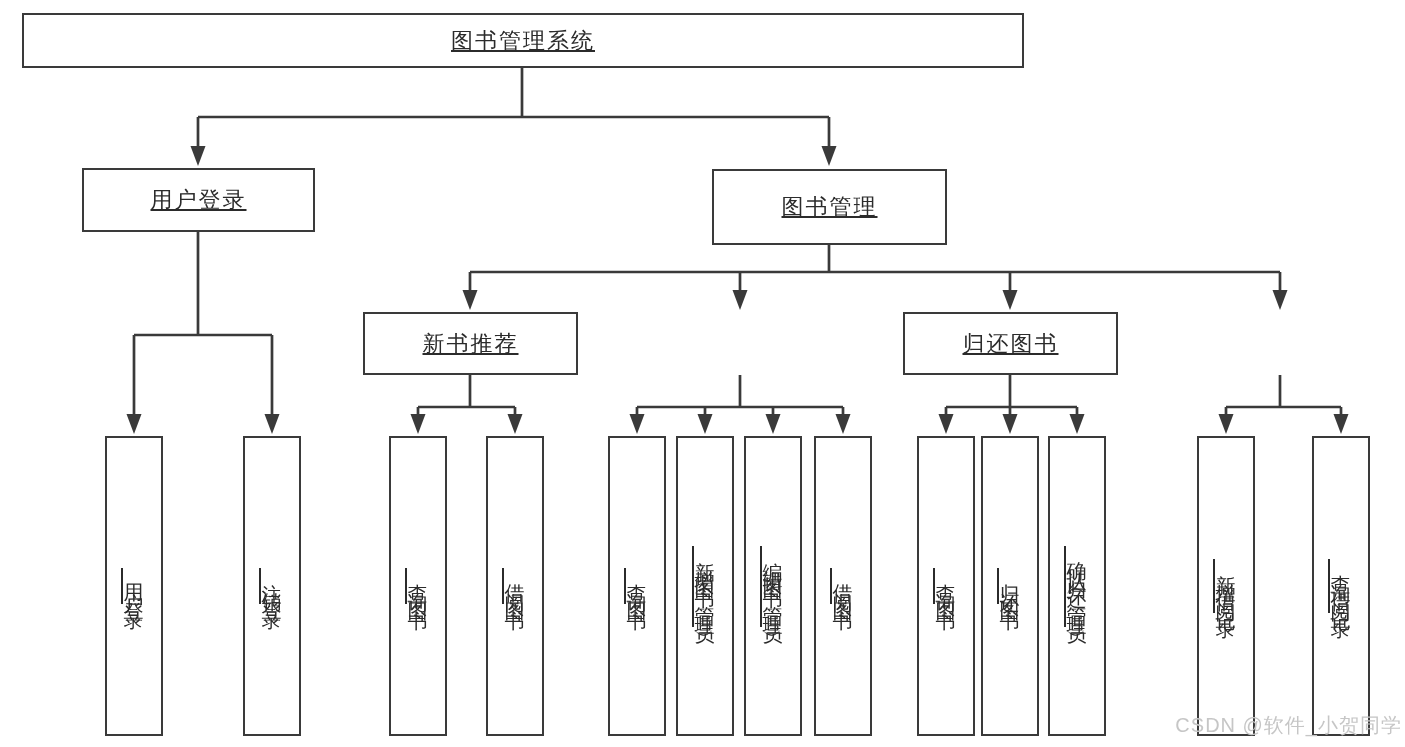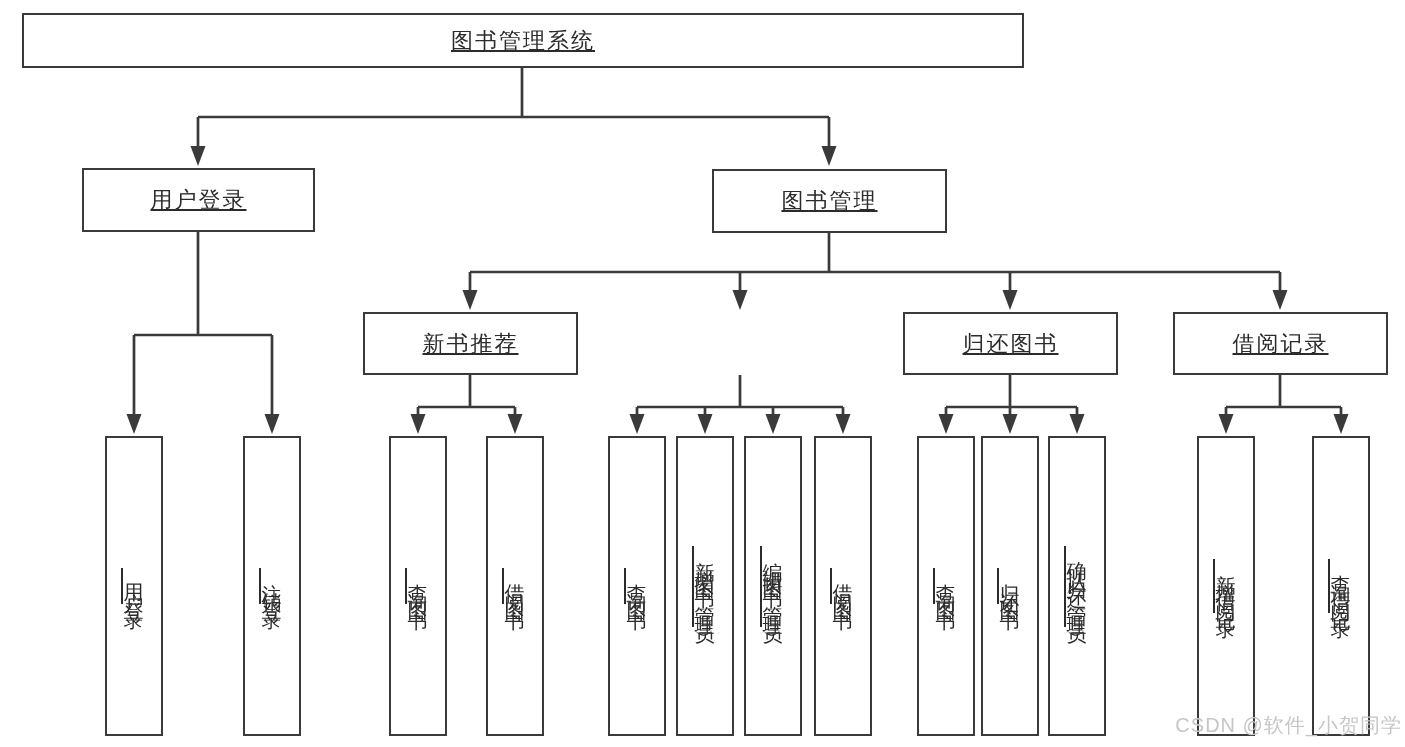--- a/index.html
+++ b/index.html
@@ -108,32 +108,29 @@
     </g>
   </svg>
 
   <div class="box" style="left:22px;top:13px;width:1002px;height:55px;">
     <span class="hlabel">图书管理系统</span>
   </div>
 
   <div class="box" style="left:82px;top:168px;width:233px;height:64px;">
     <span class="hlabel">用户登录</span>
   </div>
-  <div class="box" style="left:712px;top:169px;width:235px;height:64px;">
+  <div class="box" style="left:712px;top:169px;width:235px;height:76px;">
     <span class="hlabel">图书管理</span>
   </div>
 
   <div class="box" style="left:363px;top:312px;width:215px;height:63px;">
     <span class="hlabel">新书推荐</span>
   </div>
   <div class="box" style="left:903px;top:312px;width:215px;height:63px;">
     <span class="hlabel">归还图书</span>
-  </div>
-  <div class="box" style="left:1173px;top:312px;width:215px;height:63px;">
-    <span class="hlabel">借阅记录</span>
   </div>
 
   <div class="box leaf" style="left:105px;">
     <span class="vlabel">用户登录</span>
   </div>
   <div class="box leaf" style="left:243px;">
     <span class="vlabel">注销登录</span>
   </div>
 
   <div class="box leaf" style="left:389px;">

